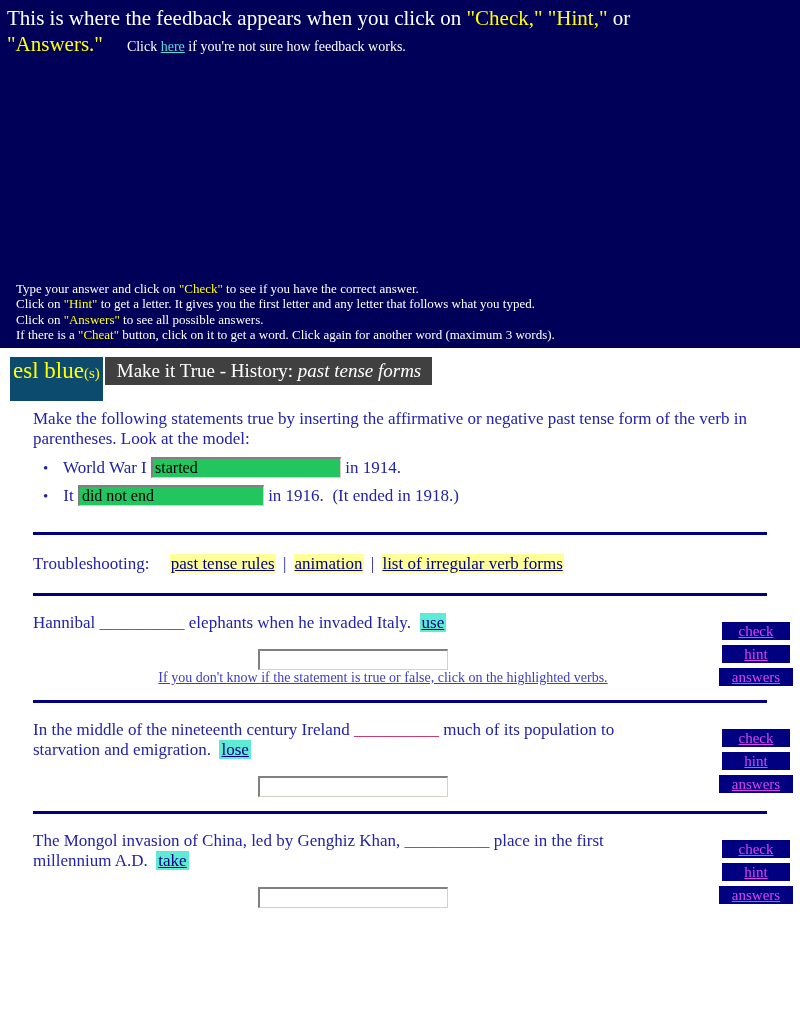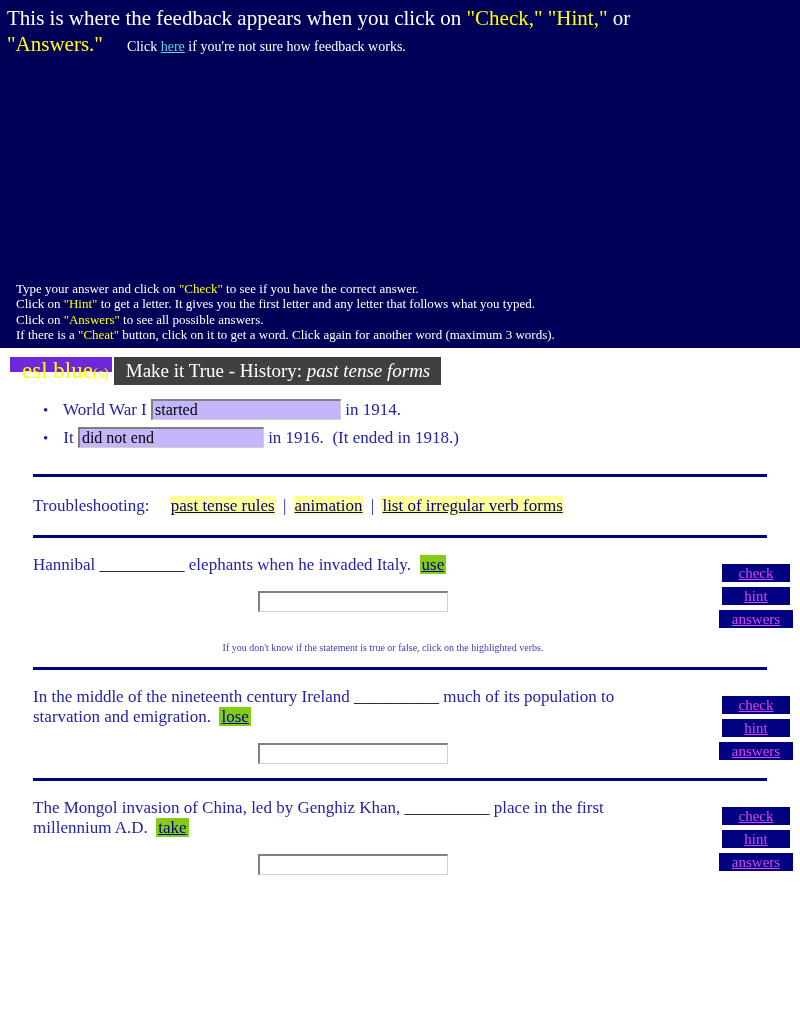--- a/index.html
+++ b/index.html
@@ -65,26 +65,26 @@
     position: relative;
     height: 33px;
     margin-top: 9px;
     white-space: nowrap;
     font-size: 0;
   }
   .logo-box {
     display: inline-block;
     vertical-align: top;
     margin-left: 10px;
-    background: #6d28d9;
+    background: #0c4a6e;
     color: #ffff00;
     font-size: 23px;
     line-height: 28px;
-    padding: 0 3px 2px 12px;
-    height: 15px;
+    padding: 0 3px 2px 3px;
+    height: 44px;
     box-sizing: border-box;
   }
   .logo-box .sub {
     font-size: 15px;
   }
   .title-box {
     display: inline-block;
     vertical-align: top;
     background: #404040;
     color: #ffffff;
@@ -128,21 +128,21 @@
     display: inline-block;
     width: 16px;
     margin-left: -16px;
     color: #2222aa;
     font-size: 15px;
   }
   .model-input {
     font-family: "Liberation Serif", "DejaVu Serif", serif;
     font-size: 16px;
     color: #000000;
-    background: #c4b5fd;
+    background: #22c55e;
     border-top: 2px solid #808080;
     border-left: 2px solid #808080;
     border-right: 1px solid #d4d0c8;
     border-bottom: 1px solid #d4d0c8;
     padding: 1px 2px;
     box-sizing: border-box;
     height: 21px;
     outline: none;
   }
   .w1 { width: 190px; }
@@ -180,25 +180,25 @@
     padding: 0 33px;
     margin-top: 17px;
   }
   .qtext {
     font-size: 17px;
     line-height: 20px;
     color: #2222aa;
     width: 640px;
   }
   .blank {
-    color: #000000;
+    color: #be185d;
     letter-spacing: 0px;
   }
   .verb-hl {
-    background: #84cc16;
+    background: #5eead4;
     color: #000080;
     text-decoration: underline;
     padding: 0 2px;
     font-size: 17px;
   }
   .answer-row {
     text-align: center;
     margin-top: 16px;
     width: 640px;
   }
@@ -213,23 +213,24 @@
     border-left: 2px solid #808080;
     border-right: 1px solid #d4d0c8;
     border-bottom: 1px solid #d4d0c8;
     padding: 1px 2px;
     box-sizing: border-box;
     outline: none;
   }
   .qhint {
     text-align: center;
     width: 700px;
-    margin-top: 30px;
-    font-size: 10px;
+    margin-top: 0;
+    font-size: 14px;
     color: #3b3bc4;
+    text-decoration: underline;
   }
   .btn-stack {
     position: absolute;
     right: 7px;
     top: 9px;
     width: 74px;
     text-align: center;
   }
   .qbtn {
     display: block;
@@ -276,20 +277,21 @@
       <span>If there is a </span><span class="q">"Cheat"</span><span> button, click on it to get a word. Click again for another word (maximum 3 words).</span>
     </div>
   </div>
 </div>
 
 <div class="titlebar">
   <span class="logo-box"><span>esl blue</span><span class="sub">(s)</span></span><span class="title-box"><span>Make it True - History: </span><span class="em">past tense forms</span></span>
 </div>
 
 <div class="content">
+  <div class="intro">Make the following statements true by inserting the affirmative or negative past tense form of the verb in parentheses. Look at the model:</div>
 
   <ul class="model-list">
     <li>
       <span>World War I</span>
       <input class="model-input w1" type="text" value="started" style="">
       <span>in 1914.</span>
     </li>
     <li>
       <span>It</span>
       <input class="model-input w2" type="text" value="did not end" style="">

